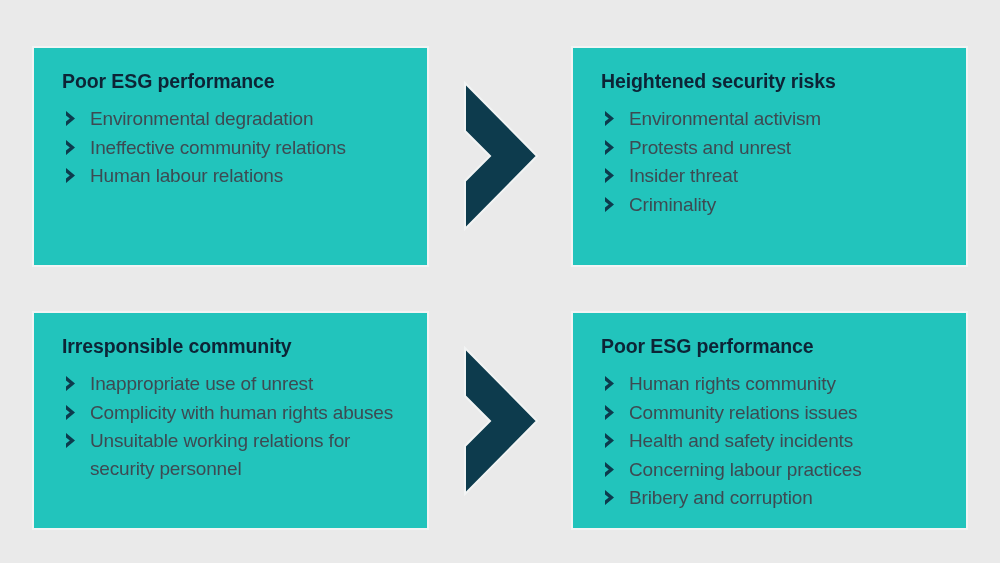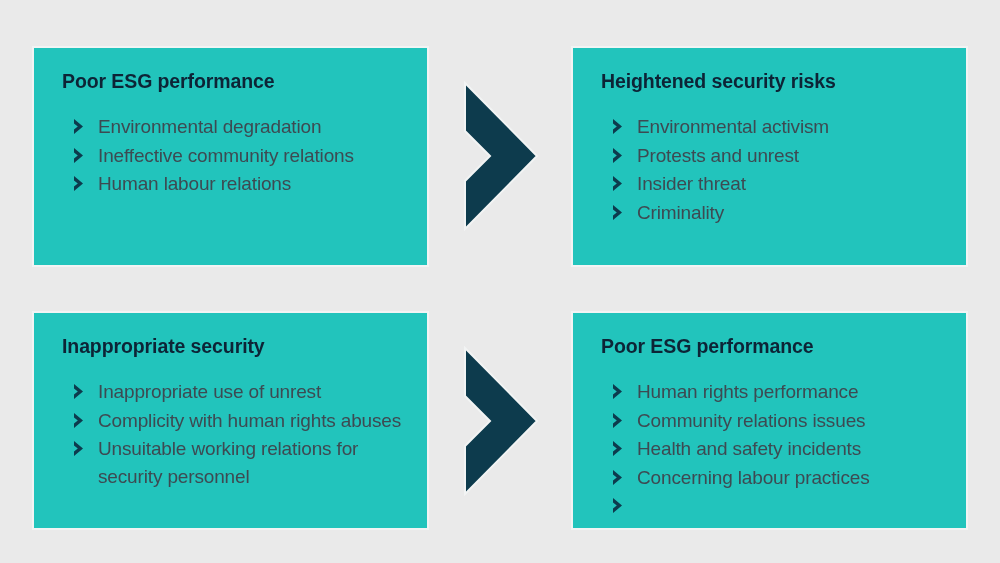--- a/index.html
+++ b/index.html
@@ -43,21 +43,21 @@
     color: #0d2436;
     letter-spacing: -0.1px;
     white-space: nowrap;
   }
 
   .bullet-list {
     position: absolute;
     left: 26px;
     top: 53px;
     right: 12px;
-    margin: 12px;
+    margin: 4px;
     padding: 0;
     list-style: none;
   }
   .bullet-item {
     position: relative;
     padding-left: 26px;
     margin: 0 0 1px 0;
     font-size: 19px;
     line-height: 27.5px;
     color: #3d4a52;
@@ -155,21 +155,21 @@
           <svg width="14" height="19" viewBox="0 0 14 19">
               <path d="M2 2 L11 9.5 L2 17 L2 12.6 L5.8 9.5 L2 6.4 Z" fill="#0d3b4d"></path>
             </svg>
         </span>
         <span>Criminality</span>
       </li>
     </ul>
   </div>
 
   <div class="box box-r2c1">
-    <div class="box-title">Inappropriate security</div>
+    <div class="box-title">Irresponsible community</div>
     <ul class="bullet-list">
       <li class="bullet-item">
         <span class="bullet-icon">
           <svg width="14" height="19" viewBox="0 0 14 19">
               <path d="M2 2 L11 9.5 L2 17 L2 12.6 L5.8 9.5 L2 6.4 Z" fill="#0d3b4d"></path>
             </svg>
         </span>
         <span>Inappropriate use of unrest</span>
       </li>
       <li class="bullet-item">
@@ -199,21 +199,21 @@
 
   <div class="box box-r2c2">
     <div class="box-title">Poor ESG performance</div>
     <ul class="bullet-list">
       <li class="bullet-item">
         <span class="bullet-icon">
           <svg width="14" height="19" viewBox="0 0 14 19">
               <path d="M2 2 L11 9.5 L2 17 L2 12.6 L5.8 9.5 L2 6.4 Z" fill="#0d3b4d"></path>
             </svg>
         </span>
-        <span>Human rights performance</span>
+        <span>Human rights community</span>
       </li>
       <li class="bullet-item">
         <span class="bullet-icon">
           <svg width="14" height="19" viewBox="0 0 14 19">
               <path d="M2 2 L11 9.5 L2 17 L2 12.6 L5.8 9.5 L2 6.4 Z" fill="#0d3b4d"></path>
             </svg>
         </span>
         <span>Community relations issues</span>
       </li>
       <li class="bullet-item">
@@ -231,17 +231,18 @@
             </svg>
         </span>
         <span>Concerning labour practices</span>
       </li>
       <li class="bullet-item">
         <span class="bullet-icon">
           <svg width="14" height="19" viewBox="0 0 14 19">
               <path d="M2 2 L11 9.5 L2 17 L2 12.6 L5.8 9.5 L2 6.4 Z" fill="#0d3b4d"></path>
             </svg>
         </span>
+        <span>Bribery and corruption</span>
       </li>
     </ul>
   </div>
 
 </div>
 
 </body></html>

